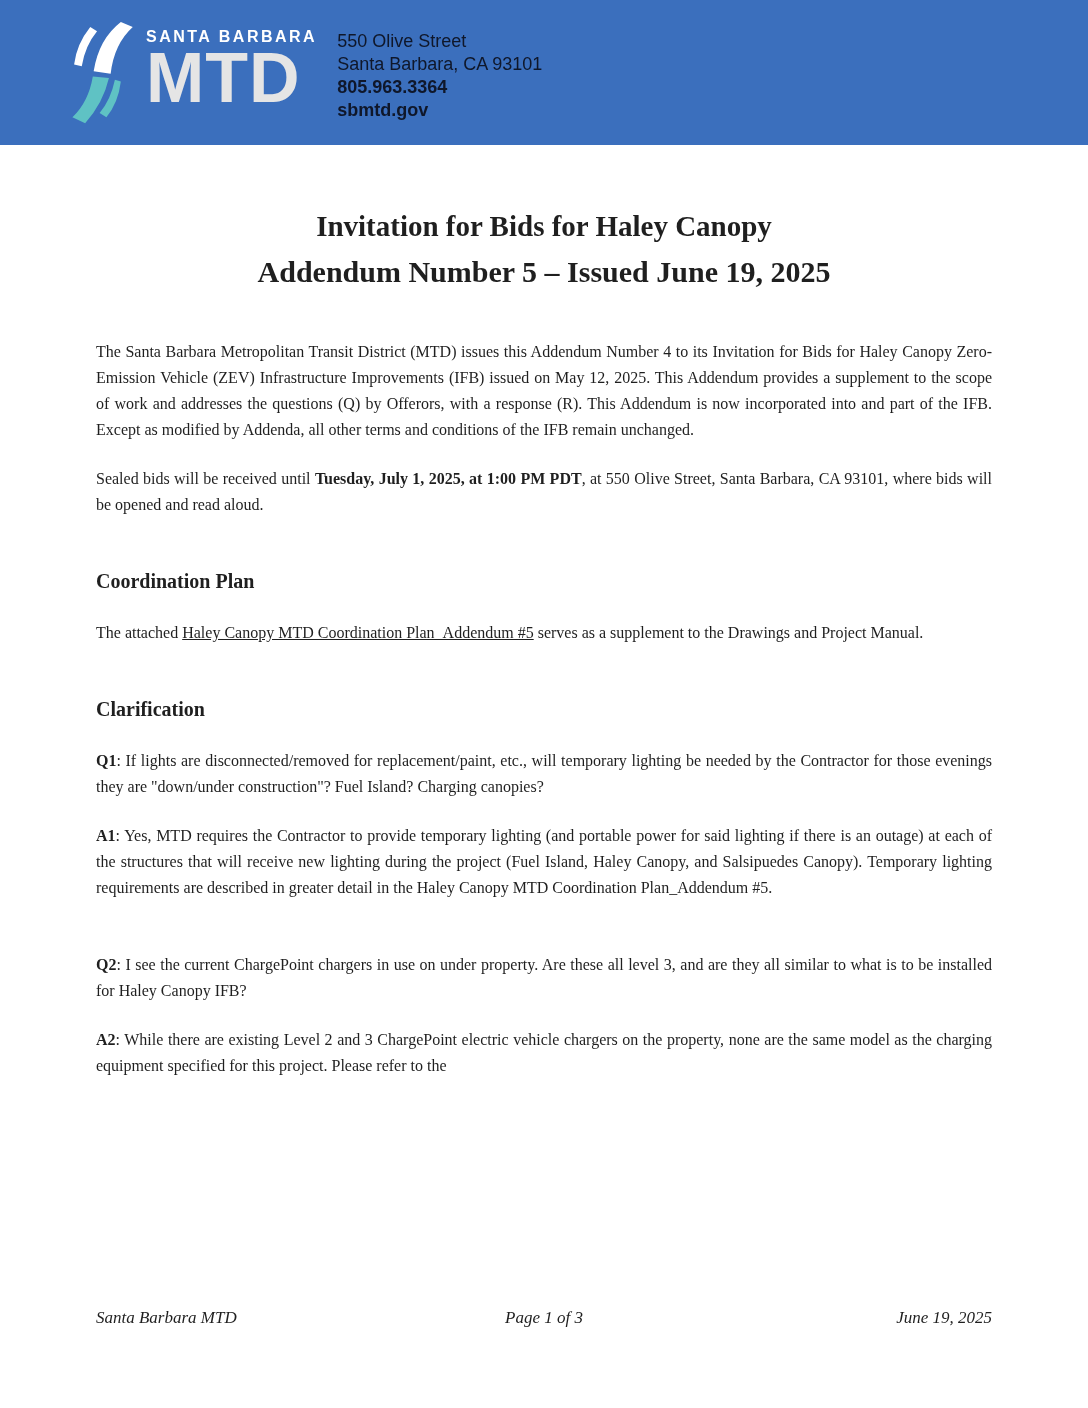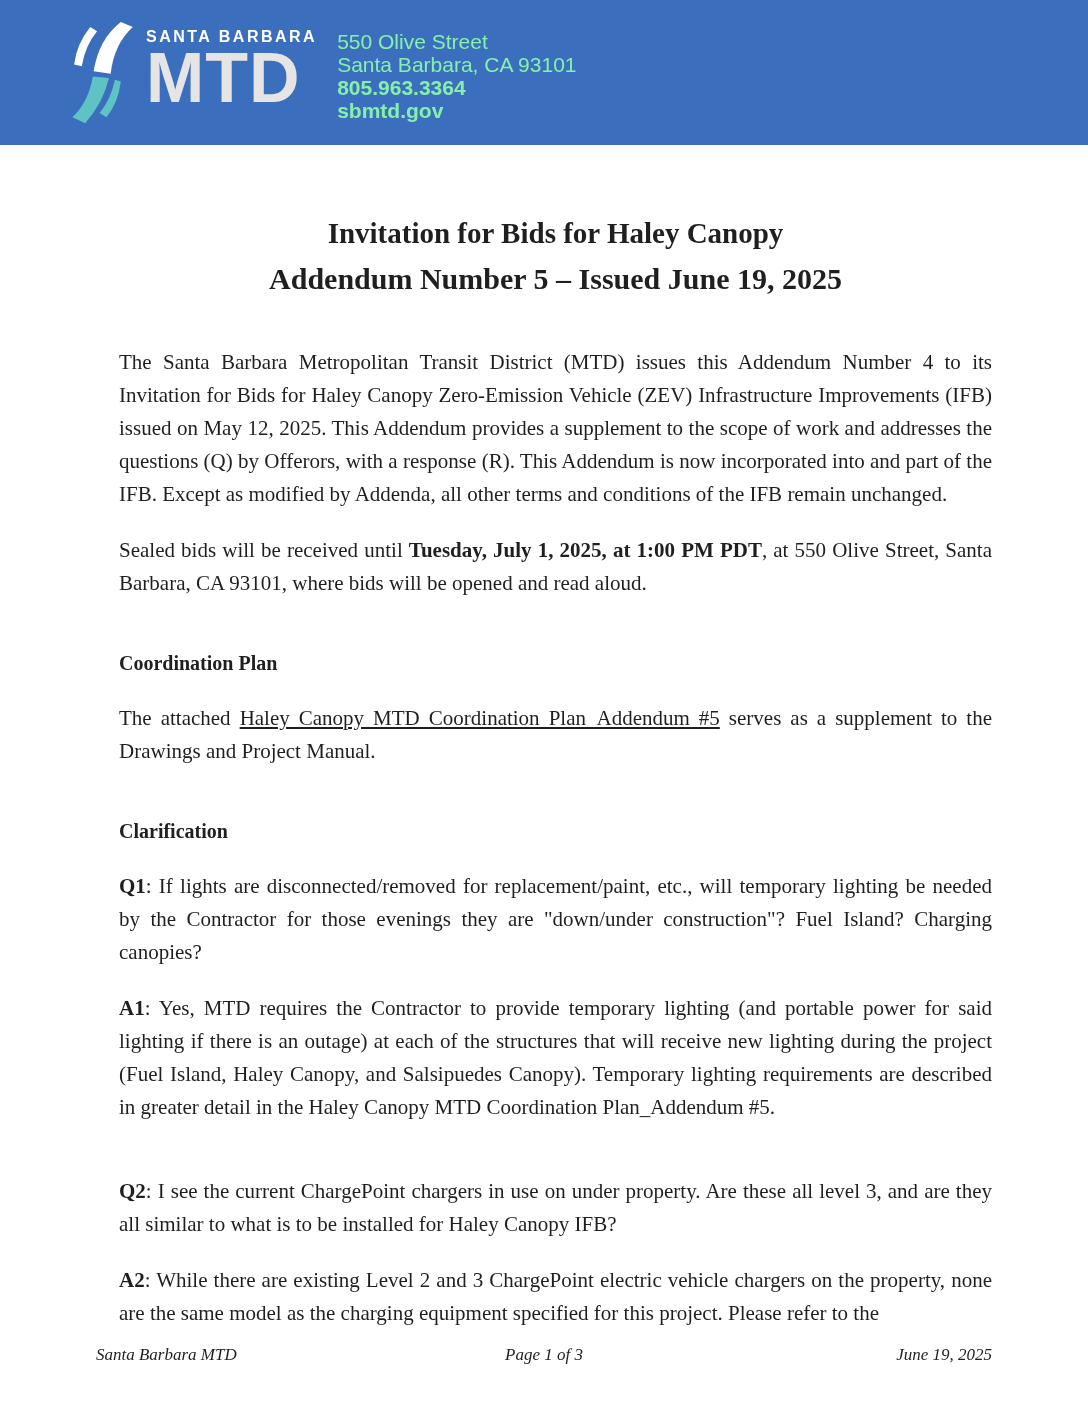--- a/index.html
+++ b/index.html
@@ -34,38 +34,38 @@
   }
   .brand-main {
     font-family: "Liberation Sans", sans-serif;
     font-weight: bold; color: #e5e5e5;
     font-size: 70px; line-height: 68px; letter-spacing: 1px;
     margin-top: -2px;
   }
   .contact {
     margin-left: 20px; margin-top: 8px;
     font-family: "Liberation Sans", sans-serif;
-    color: #86efac; font-size: 21px; line-height: 23px;
+    color: #0f172a; font-size: 18px; line-height: 23px;
   }
   .contact .bold { font-weight: bold; }
 
   
-  main { padding: 15px 96px; flex: 0 0 auto; margin-left: 23px; }
+  main { padding: 8px 96px; flex: 0 0 auto; }
   .doc-title {
     text-align: center; font-weight: bold;
     font-size: 29px; line-height: 38px;
     margin-top: 54px;
   }
   .doc-subtitle {
     text-align: center; font-weight: bold;
     font-size: 30px; line-height: 34px;
     margin-top: 10px;
   }
   p.body-text {
-    font-size: 21px; line-height: 33px;
+    font-size: 16px; line-height: 26px;
     text-align: justify;
   }
   .intro { margin-top: 50px; }
   .bids { margin-top: 23px; }
   .section-heading {
     font-size: 20px; font-weight: bold;
     margin-top: 52px;
   }
   .after-heading { margin-top: 27px; }
   .qa-block { margin-top: 23px; }

